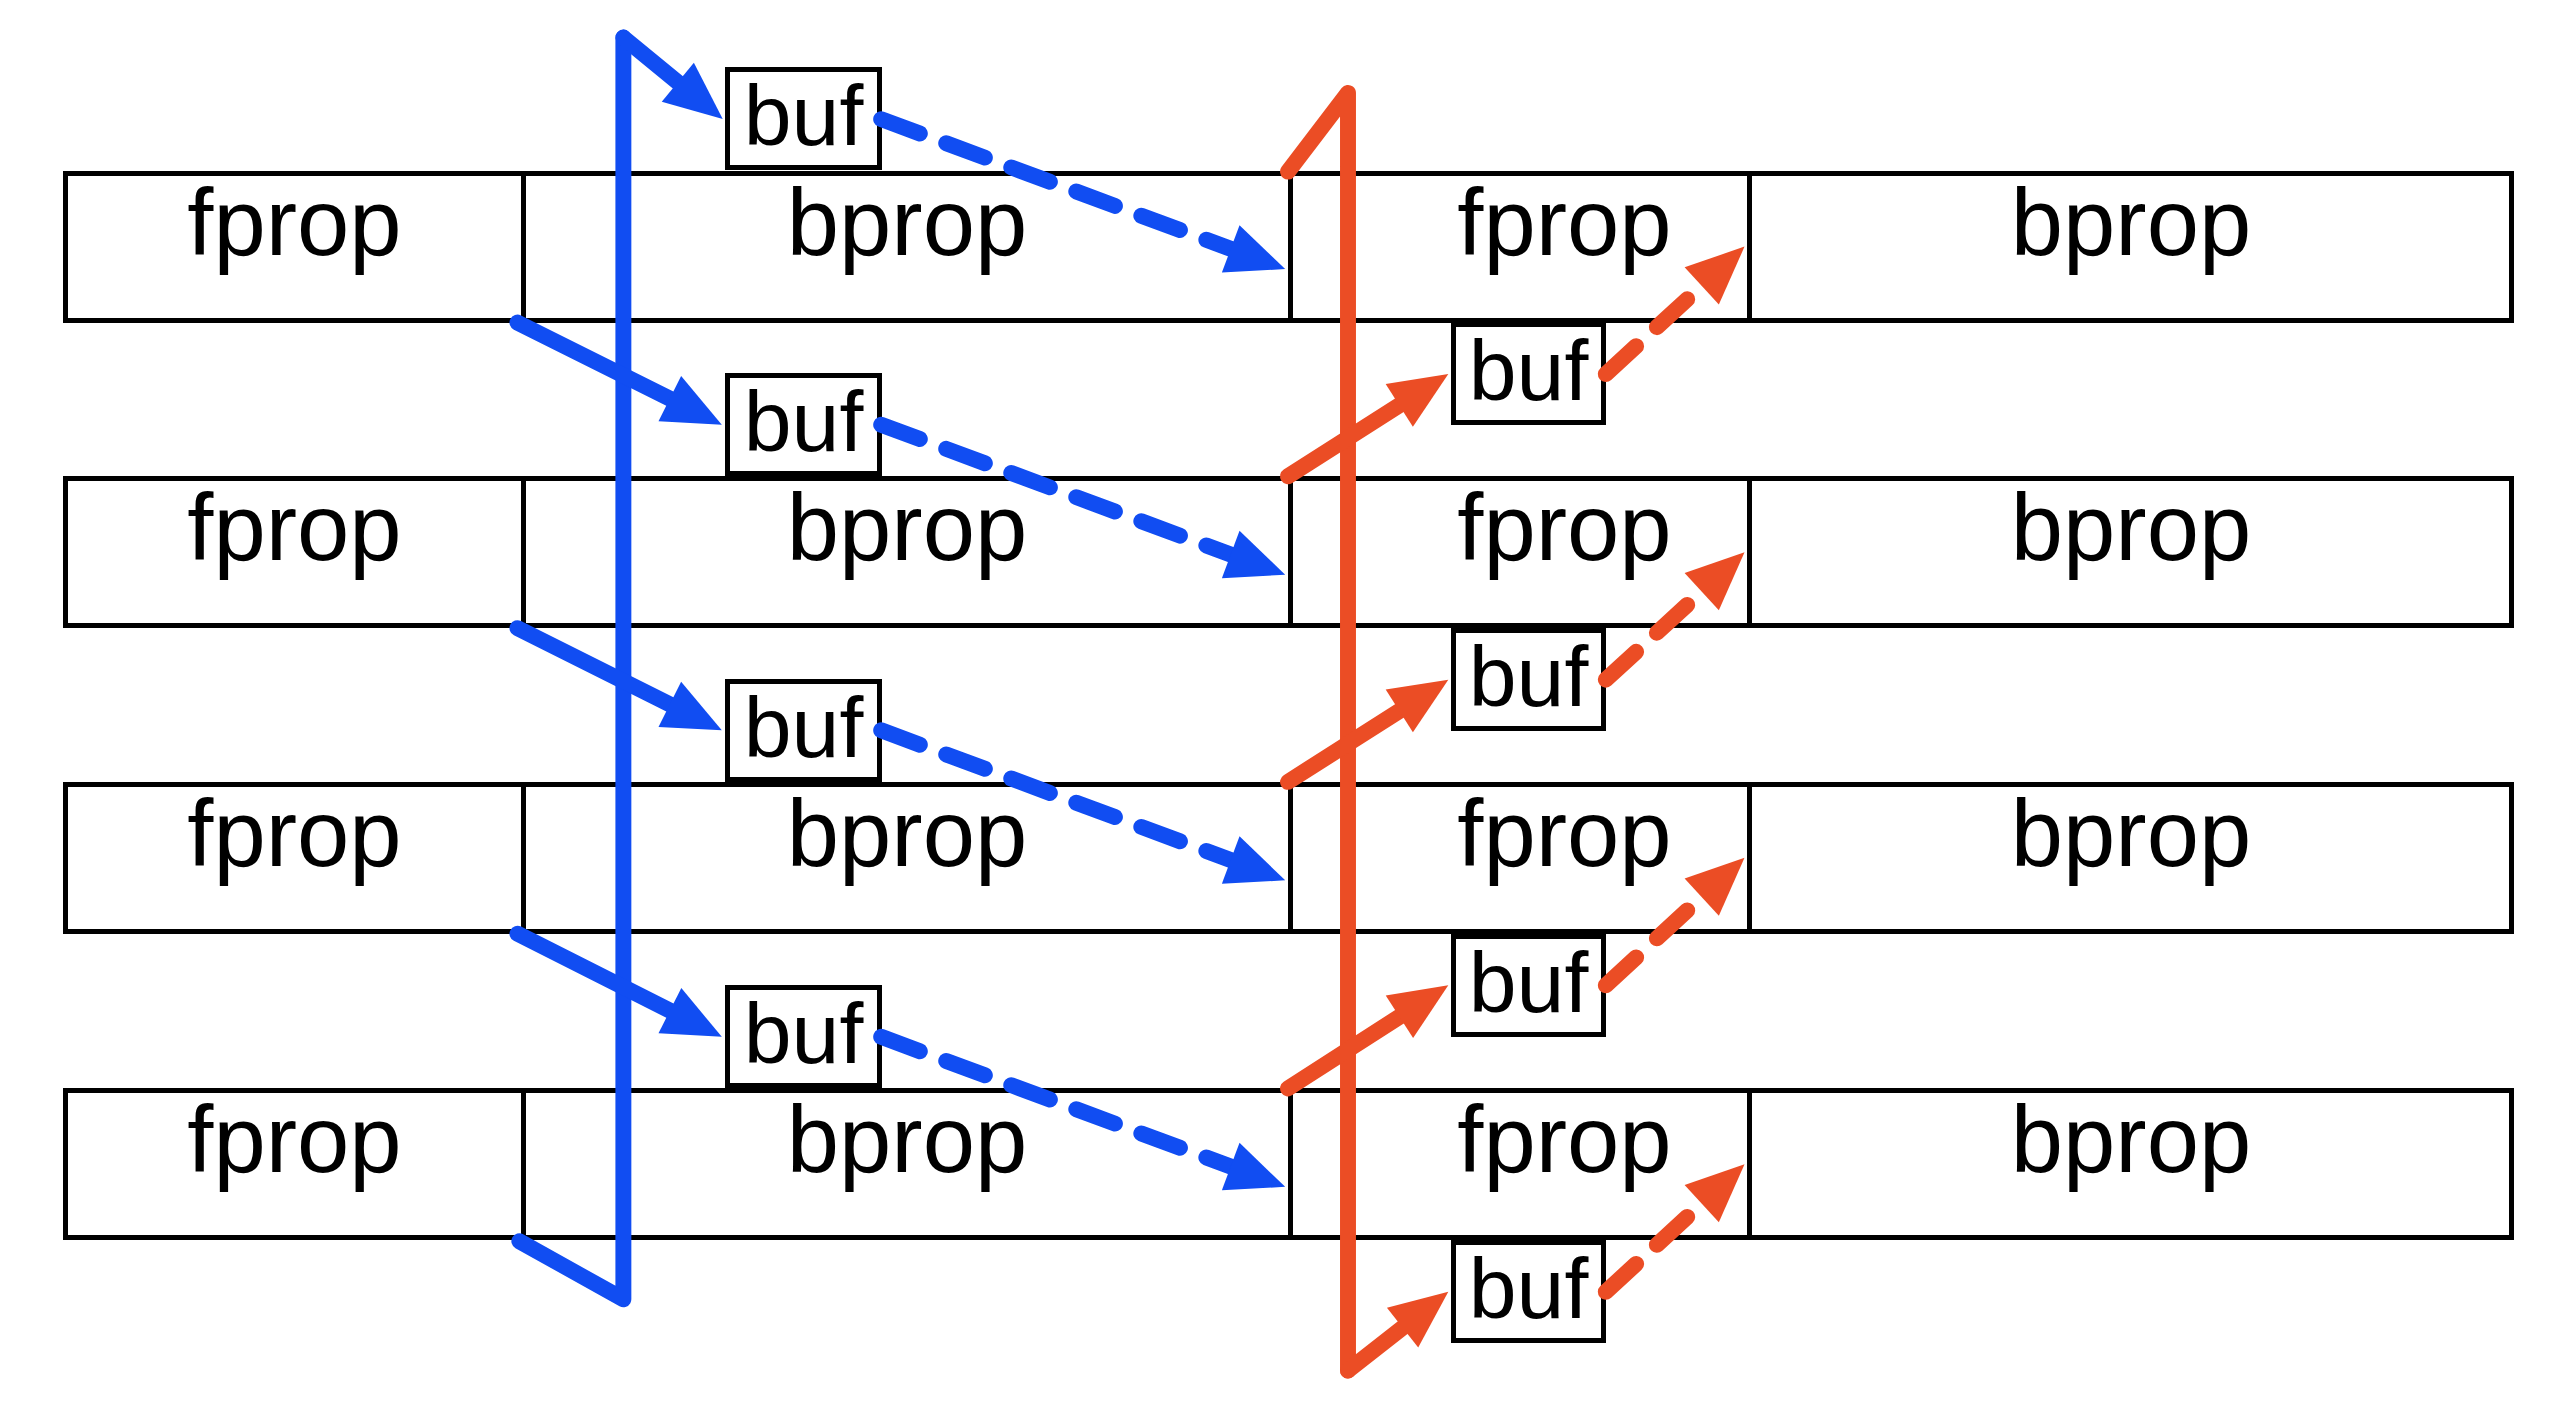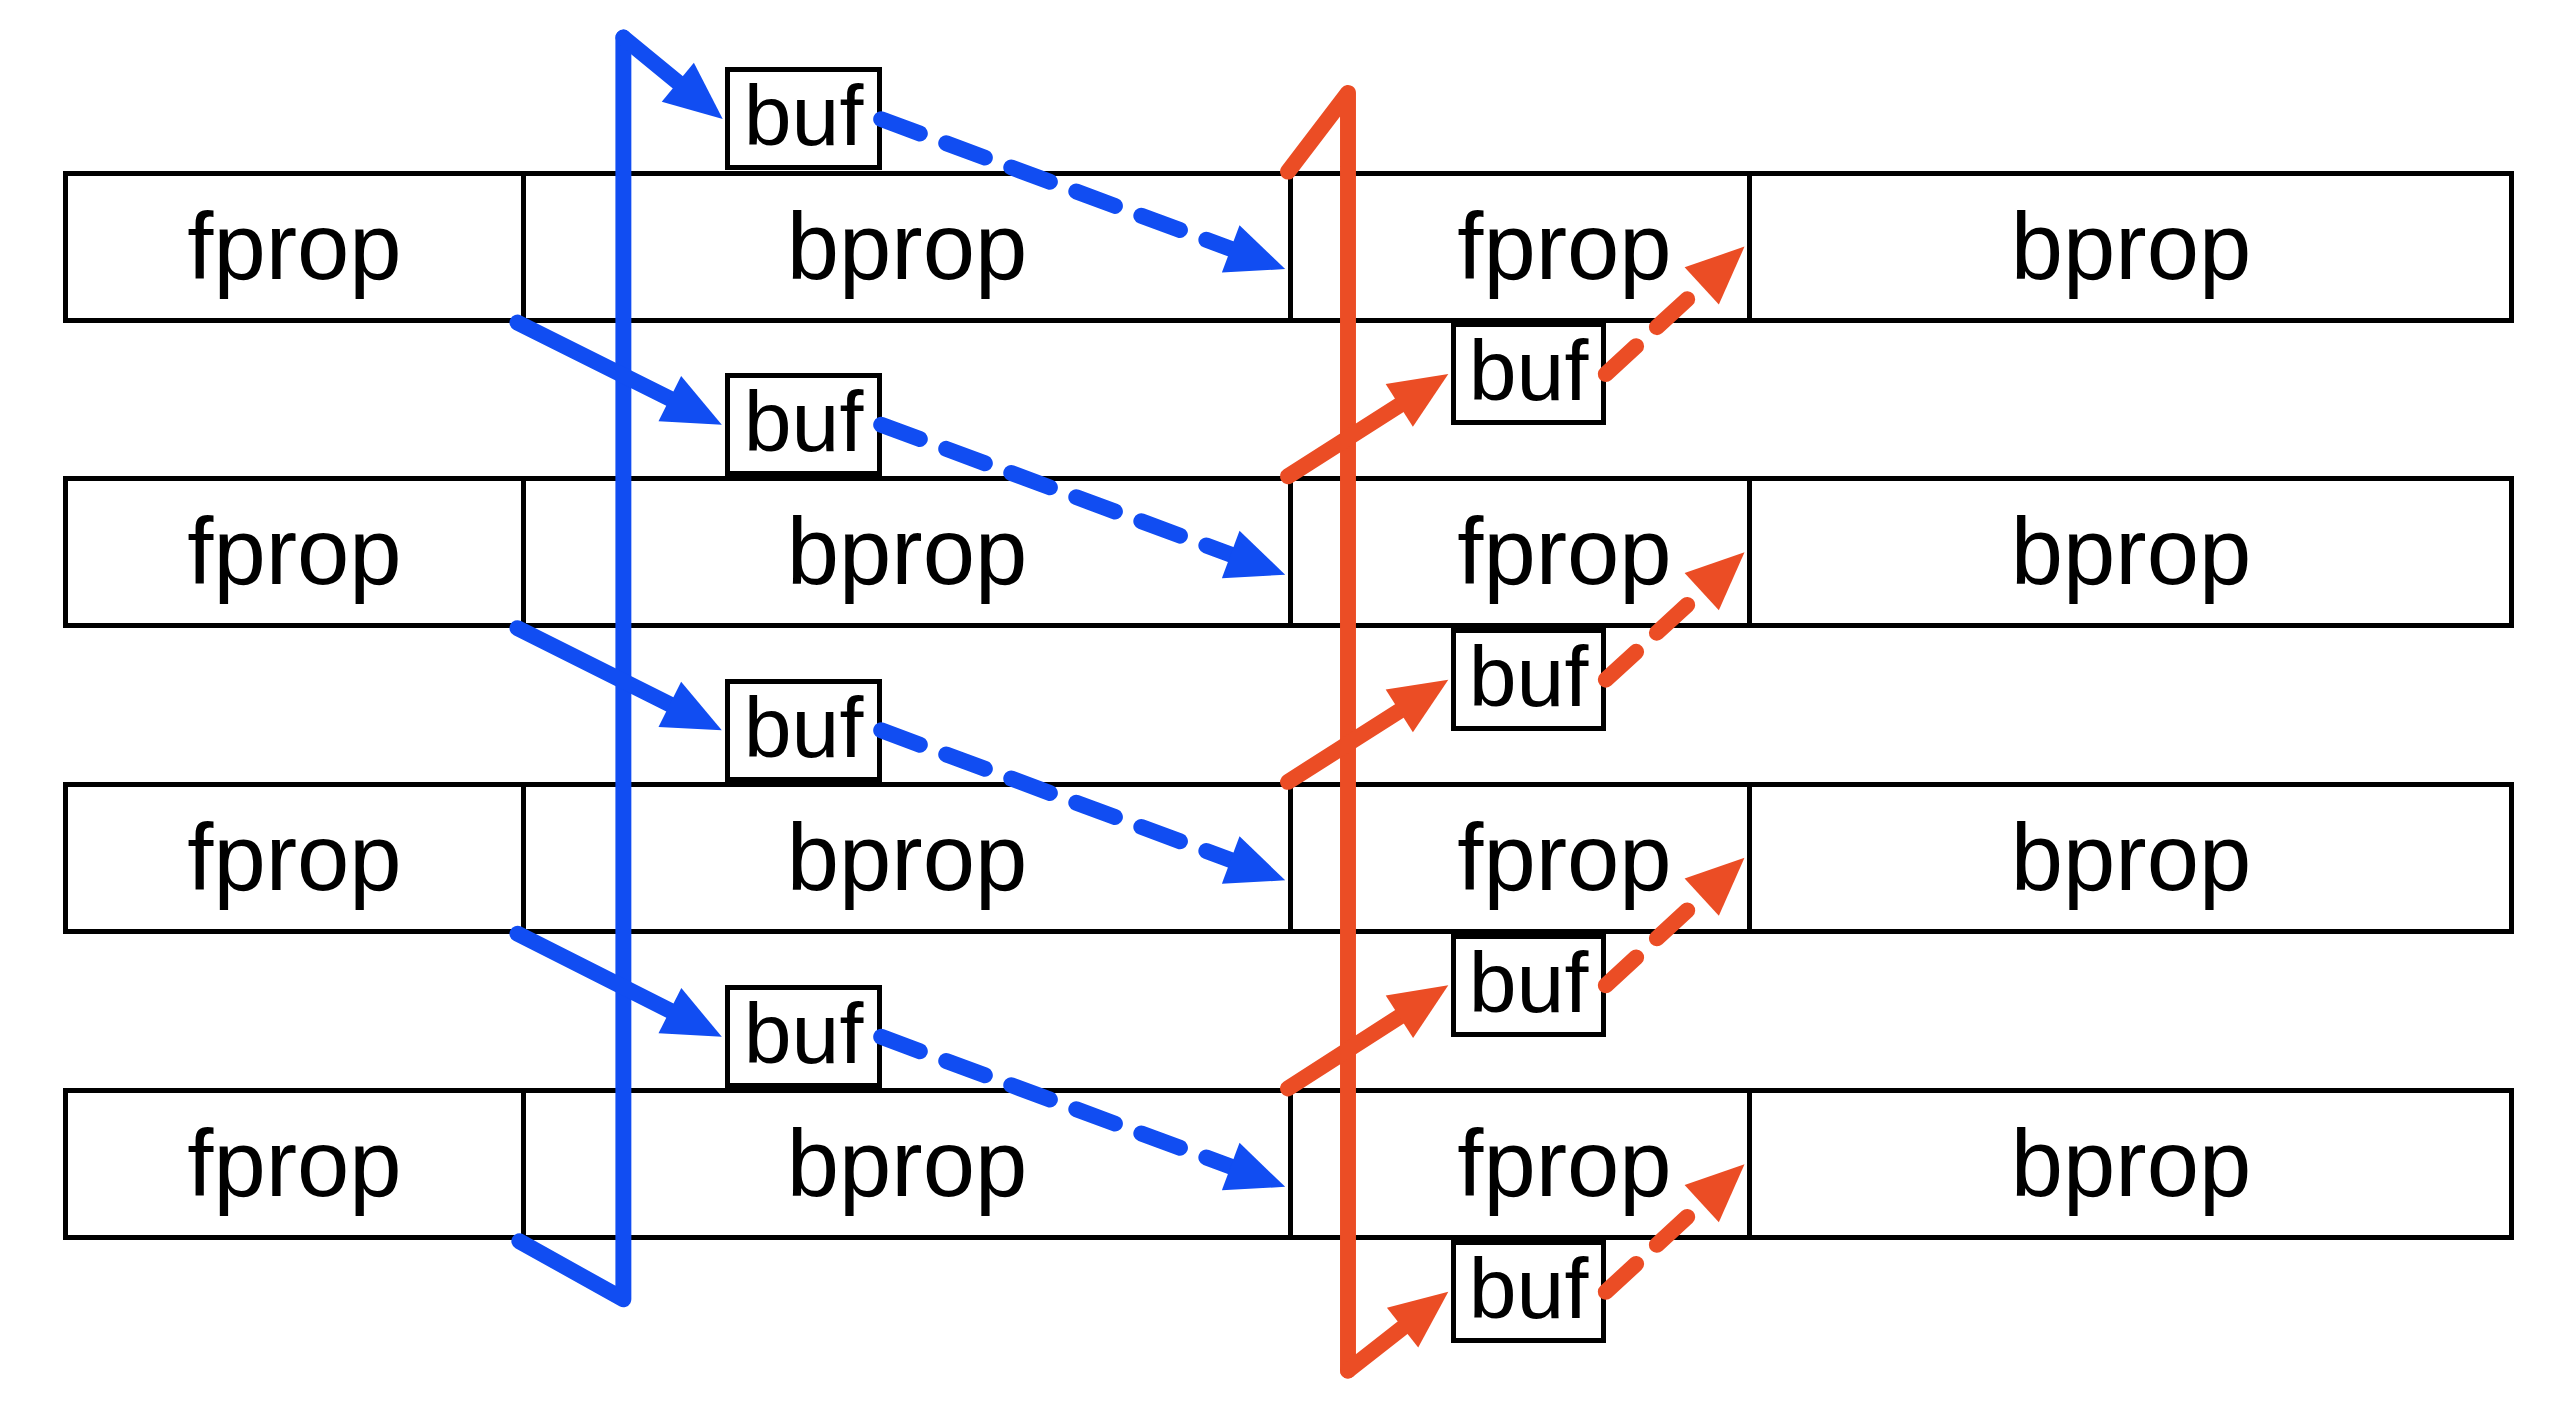--- a/index.html
+++ b/index.html
@@ -23,21 +23,21 @@
     z-index: 1;
   }
   .r0 { top: 171px; }
   .r1 { top: 476px; }
   .r2 { top: 782px; }
   .r3 { top: 1088px; }
   .cell {
     position: absolute;
     top: 0; bottom: 0;
     display: flex;
-    align-items: center;
+    align-items: flex-start;
     justify-content: center;
     font-size: 94px;
     line-height: 1;
     box-sizing: border-box;
   }
   .c0 { left: 0;      width: 458px; border-right: 5.6px solid #000; }
   .c1 { left: 458px;  width: 767px; border-right: 5.6px solid #000; }
   .c2 { left: 1225px; width: 459px; border-right: 5.6px solid #000; padding-left: 89px; }
   .c3 { left: 1685px; width: 756px; }
   .buf {

